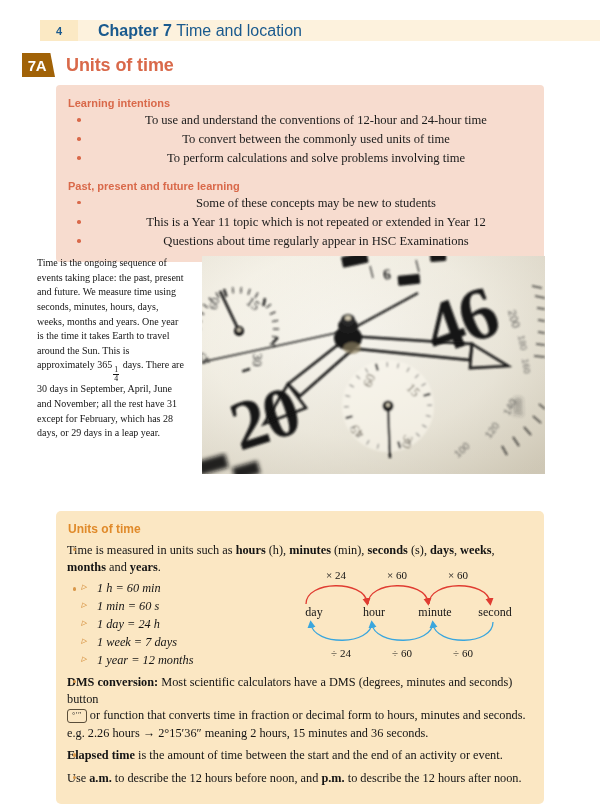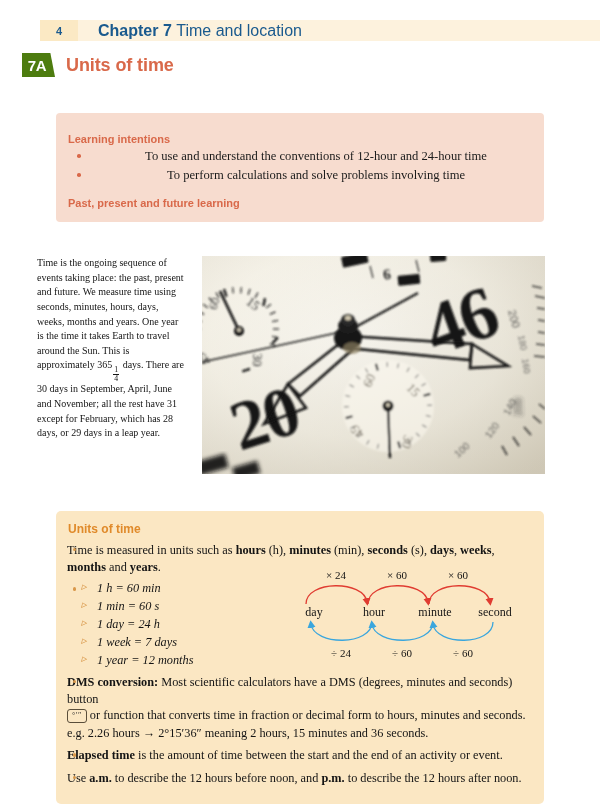--- a/index.html
+++ b/index.html
@@ -52,21 +52,21 @@
   .section-head {
     position: absolute;
     left: 22px;
     top: 53px;
     display: flex;
     align-items: center;
   }
   .section-badge {
     width: 33px;
     height: 24px;
-    background: #4d7c0f;
+    background: #a16207;
     color: #ffffff;
     font-family: "Liberation Sans", sans-serif;
     font-weight: bold;
     font-size: 15px;
     display: flex;
     align-items: center;
     justify-content: center;
     letter-spacing: -0.3px;
     clip-path: polygon(0 0, 86% 0, 100% 100%, 0 100%);
     padding-right: 3px;
@@ -78,25 +78,25 @@
     font-size: 18px;
     color: #d9694a;
     margin-left: 11px;
     letter-spacing: -0.1px;
   }
 
   
   .pink-box {
     position: absolute;
     left: 56px;
-    top: 113px;
+    top: 85px;
     width: 488px;
     background: #f7dccf;
     border-radius: 4px;
-    padding: 16px 0 10px 0;
+    padding: 8px 0 10px 0;
     box-sizing: border-box;
   }
   .pink-box .blk-title {
     font-family: "Liberation Sans", sans-serif;
     font-weight: bold;
     font-size: 11px;
     color: #d9694a;
     margin: 4px 0 3px 12px;
   }
   .pink-box .blk-title.second { margin-top: 13px; }
@@ -258,23 +258,29 @@
 
 <div class="section-head">
   <div class="section-badge">7A</div>
   <div class="section-title">Units of time</div>
 </div>
 
 <div class="pink-box">
   <div class="blk-title">Learning intentions</div>
   <ul class="plain">
     <li>To use and understand the conventions of 12-hour and 24-hour time</li>
+    <li>To convert between the commonly used units of time</li>
     <li>To perform calculations and solve problems involving time</li>
   </ul>
   <div class="blk-title second">Past, present and future learning</div>
+  <ul class="plain">
+    <li>Some of these concepts may be new to students</li>
+    <li>This is a Year 11 topic which is not repeated or extended in Year 12</li>
+    <li>Questions about time regularly appear in HSC Examinations</li>
+  </ul>
 </div>
 
 <div class="intro-text">
   <span>Time is the ongoing sequence of events taking place: the past, present and future. We measure time using seconds, minutes, hours, days, weeks, months and years. One year is the time it takes Earth to travel around the Sun. This is approximately</span>
   <span><span>365</span><span class="frac">
         <span class="num">1</span>
         <span class="den">4</span>
       </span></span>
   <span>days. There are 30 days in September, April, June and November; all the rest have 31 except for February, which has 28 days, or 29 days in a leap year.</span>
 </div>

